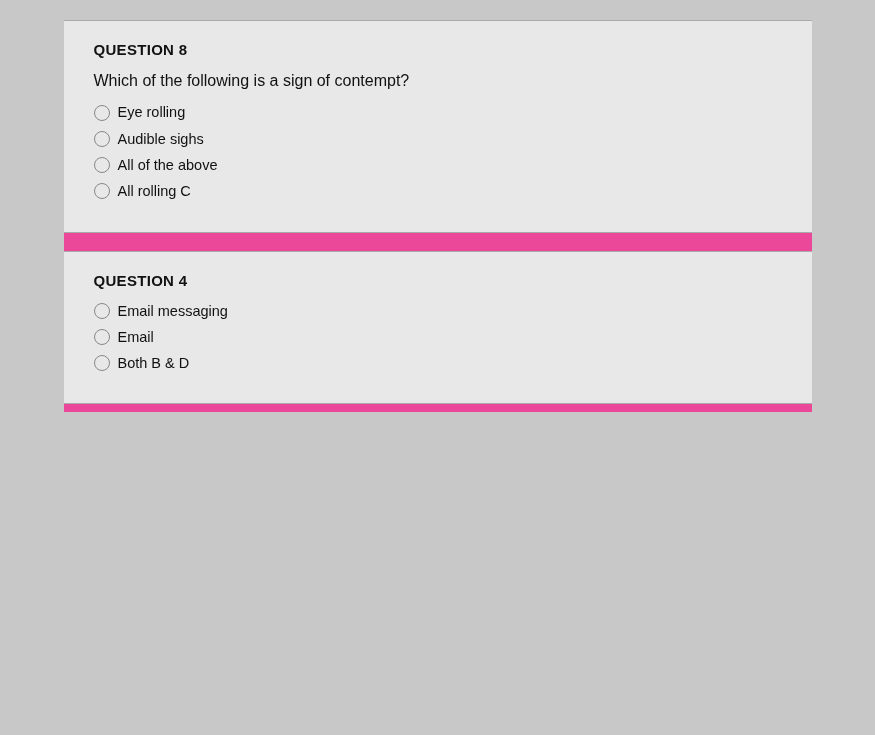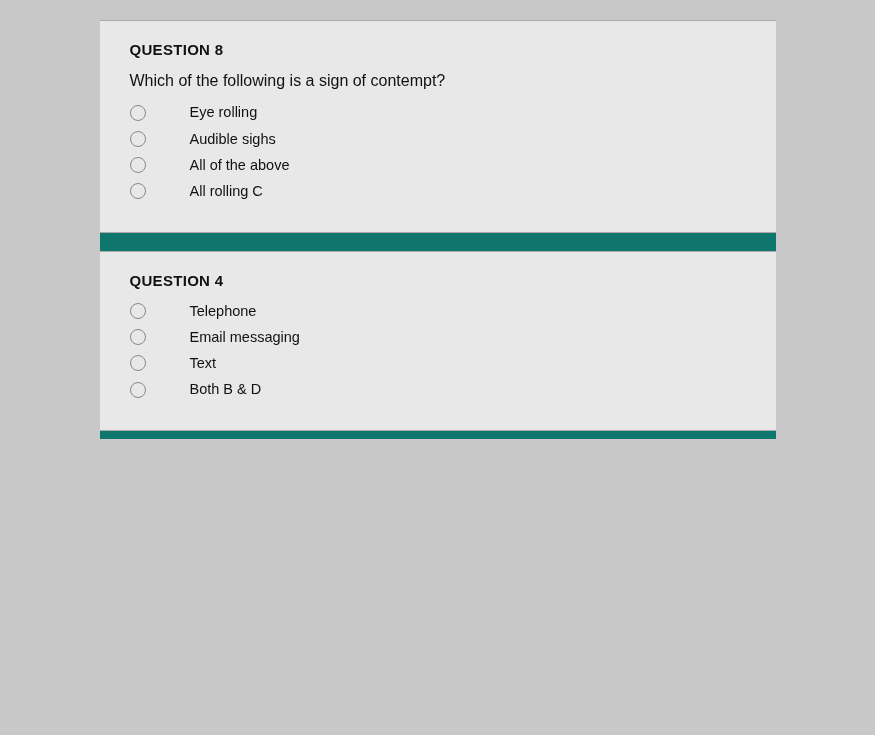--- a/index.html
+++ b/index.html
@@ -13,22 +13,22 @@
       font-family: Arial, sans-serif;
       width: 875px;
       min-height: 735px;
       display: flex;
       align-items: flex-start;
       justify-content: center;
       padding: 20px 0;
     }
 
     .page-container {
-      width: 676px;
-      background-color: #0f766e;
+      width: 748px;
+      background-color: #ec4899;
     }
 
     .question-block {
       background-color: #e8e8e8;
       border-top: 1px solid #aaa;
       border-bottom: 1px solid #aaa;
       padding: 20px 30px 24px 30px;
       margin-bottom: 8px;
     }
 
@@ -62,21 +62,20 @@
       background-color: transparent;
       flex-shrink: 0;
       margin-right: 8px;
       display: inline-block;
     }
 
     .option-label {
       font-size: 14.5px;
       color: #111;
       line-height: 1.4;
-      margin-left: 36px;
     }
 
     .spacer {
       height: 10px;
     }
   </style>
 </head>
 <body>
 
 <div class="page-container">
@@ -103,29 +102,25 @@
     </div>
   </div>
 
   <div class="spacer"></div>
 
   <div class="question-block">
     <div class="question-number">QUESTION 4</div>
 
     <div class="option-row">
       <span class="radio-circle"></span>
-      <span class="option-label">Telephone</span>
-    </div>
-    <div class="option-row">
-      <span class="radio-circle"></span>
       <span class="option-label">Email messaging</span>
     </div>
     <div class="option-row">
       <span class="radio-circle"></span>
-      <span class="option-label">Text</span>
+      <span class="option-label">Email</span>
     </div>
     <div class="option-row">
       <span class="radio-circle"></span>
       <span class="option-label">Both B &amp; D</span>
     </div>
   </div>
 
 </div>
 
 </body></html>

